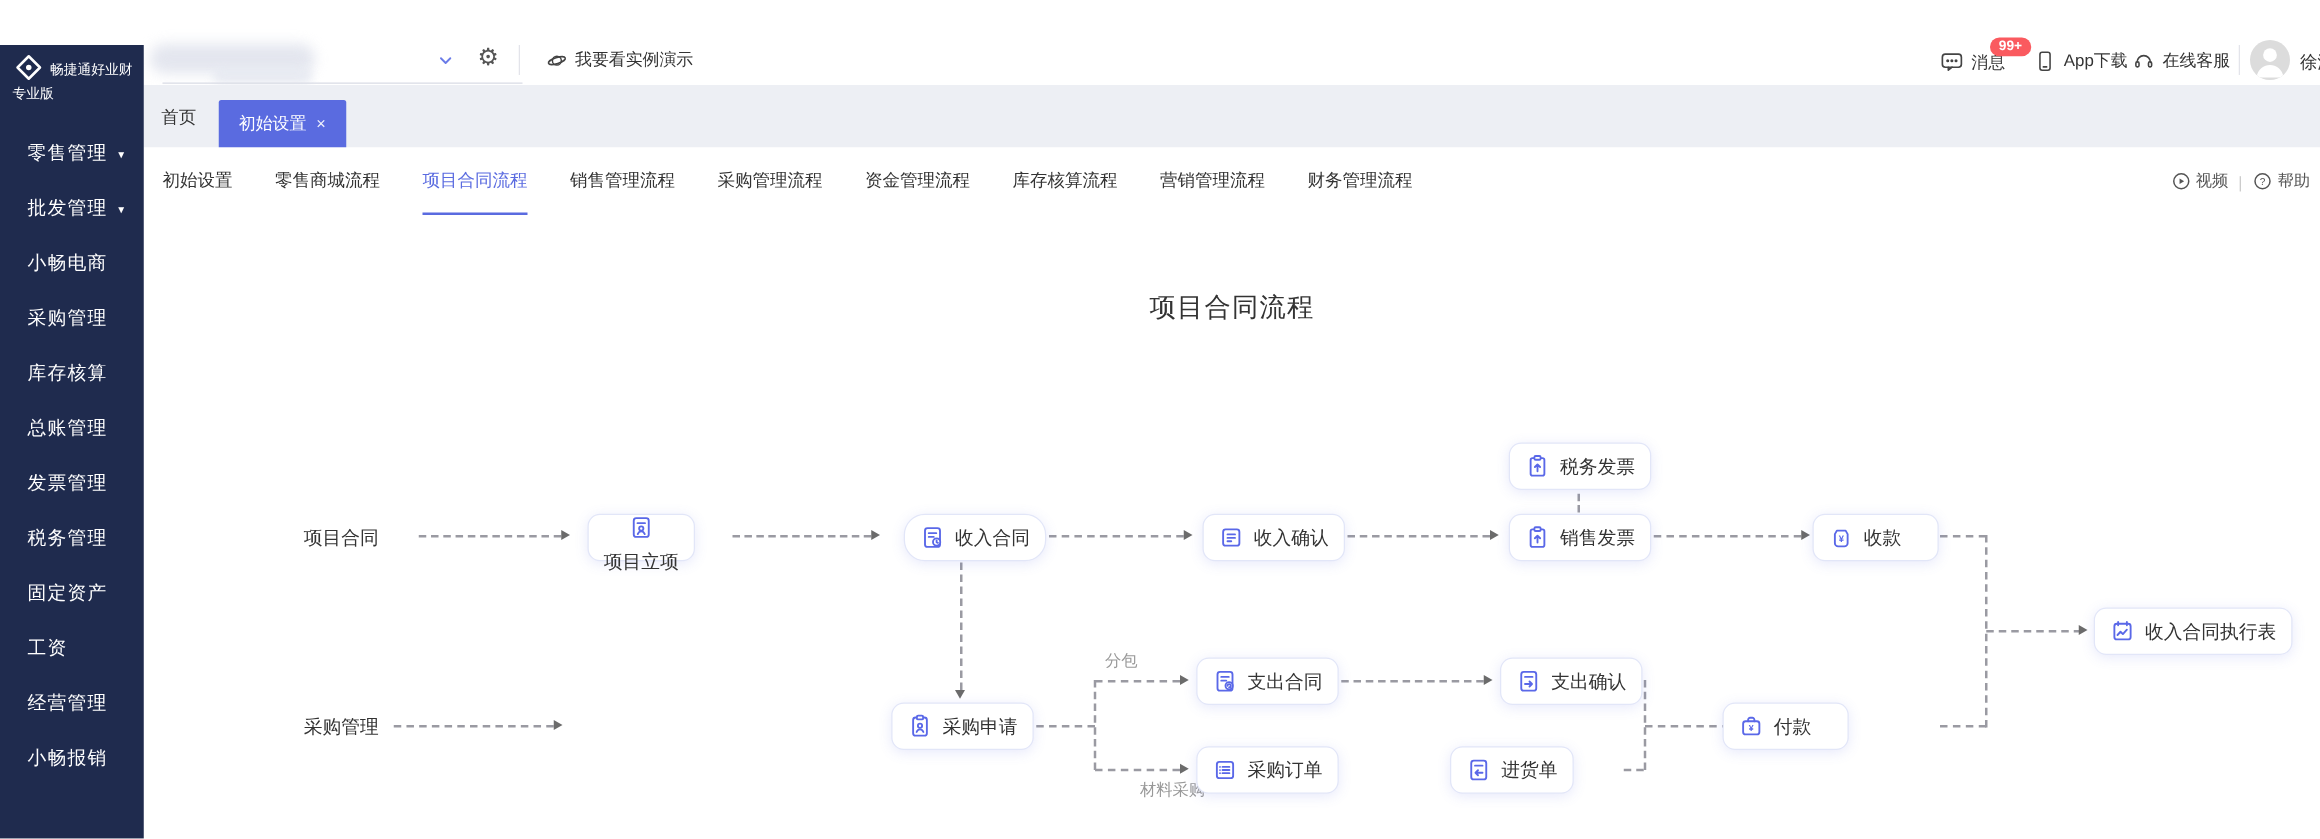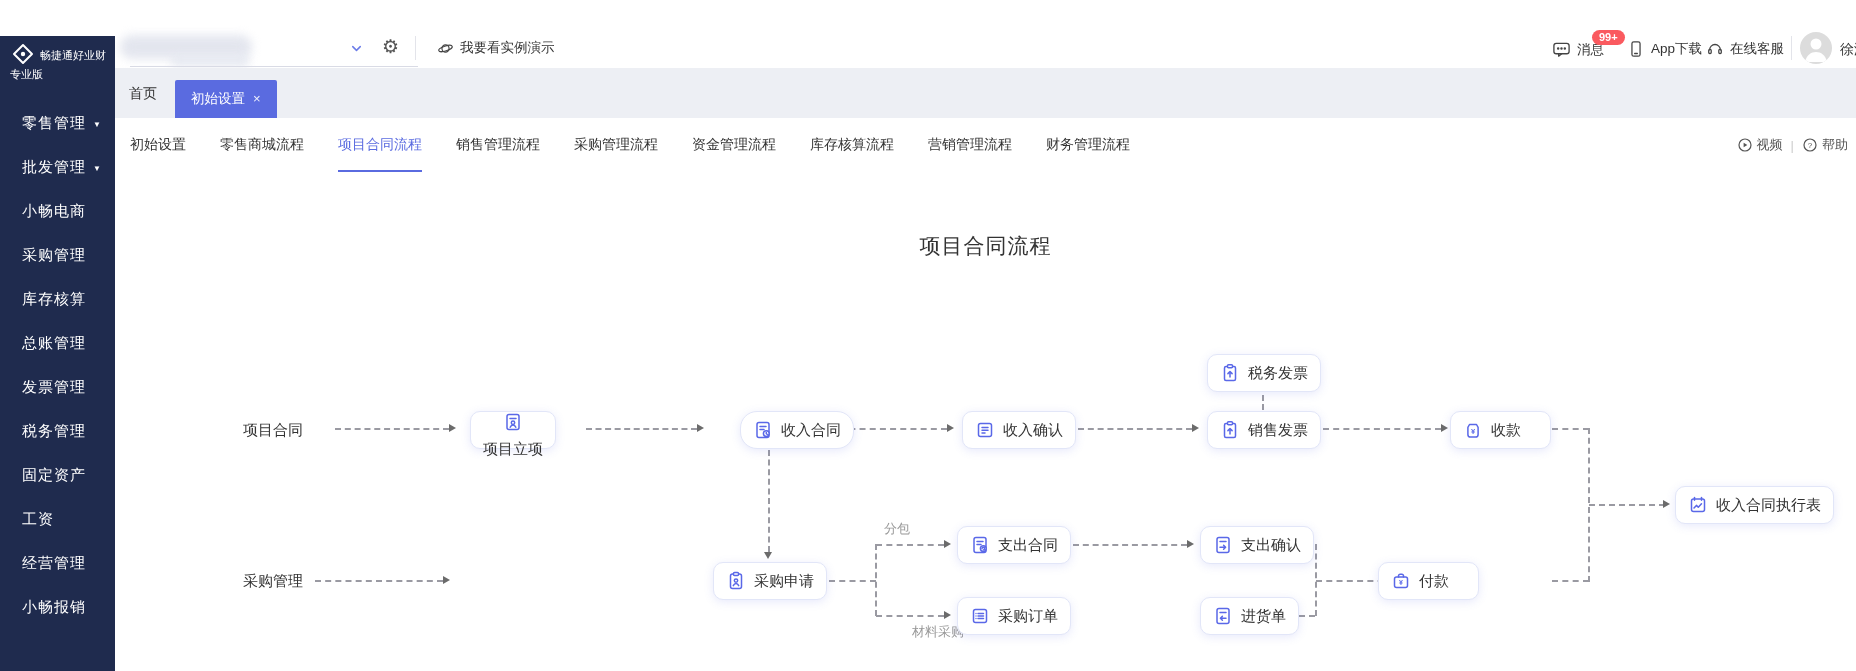--- a/index.html
+++ b/index.html
@@ -255,21 +255,21 @@
   <div class="node" style="left:470px;top:411px;flex-direction:column;">
     <svg class="ic" width="20" height="20" viewBox="0 0 20 20">
         <rect x="4" y="2.5" width="12" height="15" rx="2"></rect>
         <line x1="7" y1="6.5" x2="13" y2="6.5"></line>
         <circle cx="10" cy="10.8" r="1.7"></circle>
         <path d="M7.2 15.3c.6-1.5 1.7-2.2 2.8-2.2s2.2.7 2.8 2.2"></path>
       </svg>
     <span>项目立项</span>
   </div>
 
-  <div class="node" style="left:740px;top:411px;border-radius:17px;">
+  <div class="node" style="left:723px;top:411px;border-radius:17px;">
     <svg class="ic" width="20" height="20" viewBox="0 0 20 20">
         <rect x="4" y="2.5" width="12" height="15" rx="2"></rect>
         <line x1="7" y1="6.5" x2="13" y2="6.5"></line>
         <line x1="7" y1="9.5" x2="11" y2="9.5"></line>
         <circle cx="13.3" cy="13.6" r="2.9" fill="#fff"></circle>
         <path d="M13.3 12.4v1.3l1 .6"></path>
       </svg>
     <span>收入合同</span>
   </div>
 
@@ -336,21 +336,21 @@
         <line x1="8" y1="7.5" x2="13.5" y2="7.5"></line>
         <line x1="8" y1="10" x2="13.5" y2="10"></line>
         <line x1="8" y1="12.5" x2="13.5" y2="12.5"></line>
         <circle cx="6" cy="7.5" r="0.7" fill="#5a68e8" stroke="none"></circle>
         <circle cx="6" cy="10" r="0.7" fill="#5a68e8" stroke="none"></circle>
         <circle cx="6" cy="12.5" r="0.7" fill="#5a68e8" stroke="none"></circle>
       </svg>
     <span>采购订单</span>
   </div>
 
-  <div class="node" style="left:1200px;top:597px;align-items:center;">
+  <div class="node" style="left:1160px;top:597px;align-items:center;">
     <svg class="ic" width="20" height="20" viewBox="0 0 20 20">
         <rect x="4" y="2.5" width="12" height="15" rx="2"></rect>
         <line x1="7" y1="6.5" x2="13" y2="6.5"></line>
         <path d="M13 12.2H7.7M9.4 10.2l-2 2 2 2"></path>
       </svg>
     <span>进货单</span>
   </div>
 
   <div class="node" style="left:1378px;top:562px;min-width:101px;align-items:center;">
     <svg class="ic" width="20" height="20" viewBox="0 0 20 20">

